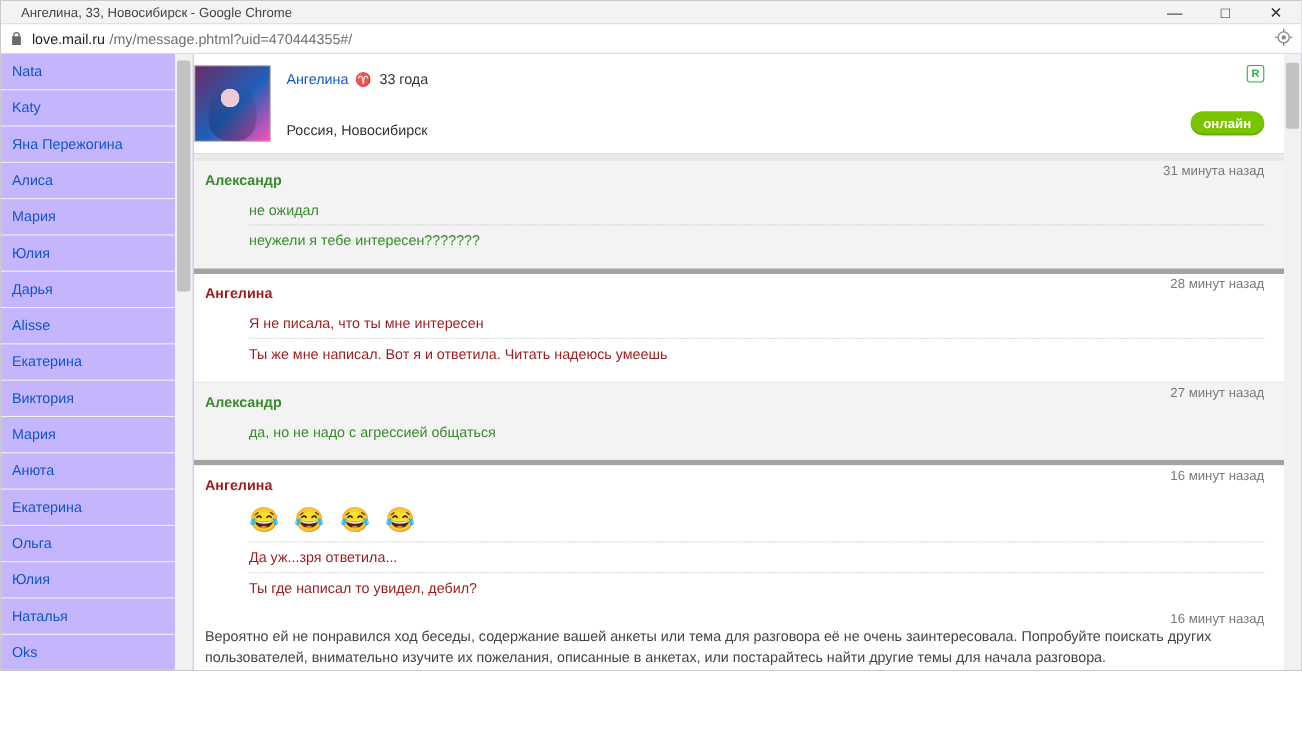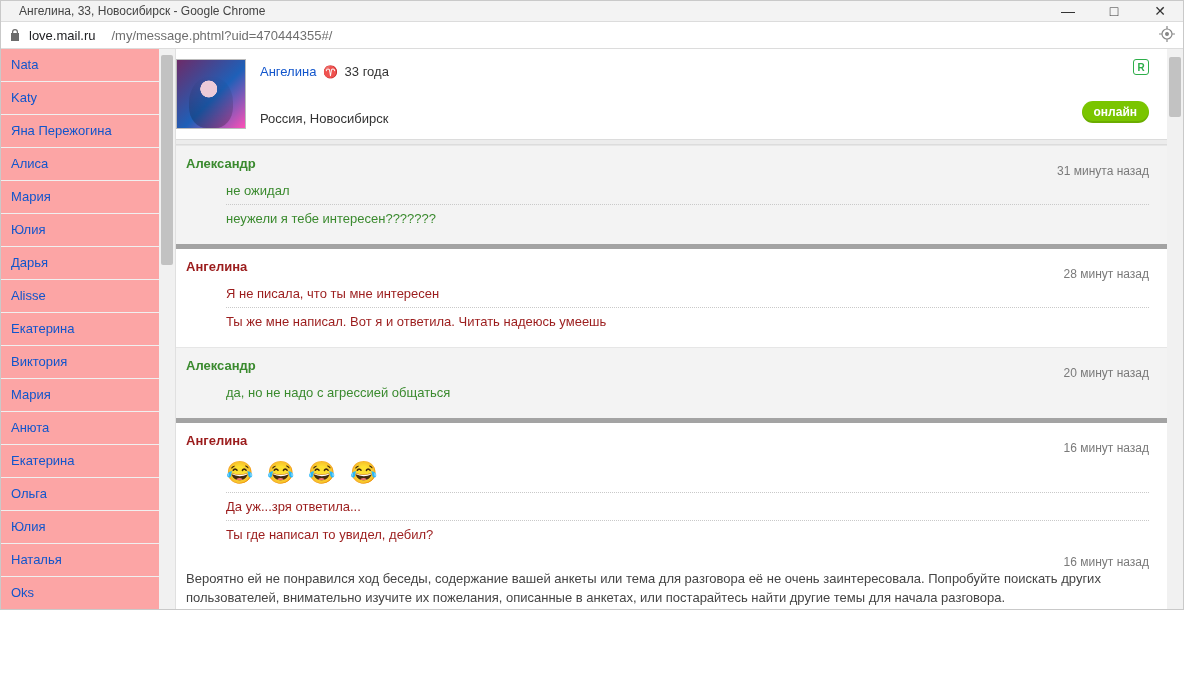--- a/index.html
+++ b/index.html
@@ -11,21 +11,21 @@
   .win-controls { display: flex; position: absolute; right: 0; top: 0; height: 20px; }
   .win-btn { width: 46px; height: 20px; display: flex; align-items: center; justify-content: center; font-size: 14px; color: #333; cursor: default; font-family: "Segoe UI Symbol", Arial; }
   
   .addrbar { height: 28px; border-top: 1px solid #dcdcdc; border-bottom: 1px solid #dcdcdc; display: flex; align-items: center; padding: 0 8px; background: #fff; font-size: 13px; color: #555; gap: 8px; }
   .lock-icon svg { display:block; }
   .url-host { color: #202124; }
   .url-path { color: #6f6f6f; }
   .addr-spacer { flex: 1; }
   .target-icon { color: #888; }
   
-  .content { flex: 1; display: flex; overflow: hidden; background: #fca5a5; }
+  .content { flex: 1; display: flex; overflow: hidden; background: #c4b5fd; }
   
   .sidebar-wrap { width: 175px; display: flex; border-right: 1px solid #e0e0e0; }
   .sidebar { flex: 1; overflow-y: auto; }
   .sidebar-item { display: block; padding: 8px 10px 9px 10px; font-size: 13px; color: #1155cc; cursor: pointer; border-bottom: 1px solid #f0f0f0; }
   .sidebar-item.active { background: #7184a3; color: #fff; font-weight: bold; position: relative; }
   .sidebar-item.active::after { content: ""; position: absolute; right: 6px; top: 50%; width: 0; height: 0; border-top: 4px solid transparent; border-bottom: 4px solid transparent; border-left: 5px solid #fff; transform: translateY(-50%); }
   .sb-scroll { width: 16px; background: #f1f1f1; position: relative; }
   .sb-thumb { position: absolute; left: 2px; right: 2px; top: 6px; height: 210px; background: #c2c2c2; border-radius: 2px; }
   
   .main { flex: 1; display: flex; overflow: hidden; }
@@ -45,30 +45,30 @@
   .r-badge { width: 16px; height: 16px; border: 1px solid #2eae4a; border-radius: 3px; color: #2eae4a; font-size: 10px; font-weight: bold; display: flex; align-items: center; justify-content: center; }
   .online-pill { background: #7ac500; color: #fff; font-size: 12px; font-weight: bold; padding: 4px 12px; border-radius: 14px; box-shadow: inset 0 -2px 0 rgba(0,0,0,0.12); }
   .sep-bar { height: 6px; background: #ececec; border-top: 1px solid #dcdcdc; border-bottom: 1px solid #dcdcdc; }
   
   .msg { padding: 10px 18px 12px 10px; position: relative; }
   .msg.other { background: #f3f3f3; border-top: 1px solid #e6e6e6; border-bottom: 5px solid #a3a3a3; }
   .msg.self { background: #fff; }
   .msg .sender { font-weight: bold; font-size: 13px; margin-bottom: 6px; }
   .msg.other .sender { color: #3a8a2e; }
   .msg.self .sender { color: #9b1c1c; }
-  .msg .time { position: absolute; top: 18px; right: 18px; font-size: 12px; color: #7a7a7a; }
+  .msg .time { position: absolute; top: 2px; right: 18px; font-size: 12px; color: #7a7a7a; }
   .msg .body { font-size: 13px; color: #333; }
   .msg.other .body { color: #3a8a2e; }
   .msg.self .body { color: #9b1c1c; }
   .msg .line { padding: 6px 0; margin-left: 40px; }
   .msg .line + .line { border-top: 1px dotted #c9c9c9; }
   .emoji-row { font-size: 22px; letter-spacing: 14px; padding: 2px 0 4px 0;}
   .system-note { padding: 10px 18px 16px 10px; font-size: 13px; color: #444; position: relative; line-height: 1.45;}
   .system-note .time { position: absolute; top: -6px; right: 18px; font-size: 12px; color: #7a7a7a; }
-  .url-input { flex: 0 0 auto; display: flex; align-items: baseline; gap: 16px;}
+  .url-input { flex: 0 0 auto; display: flex; align-items: baseline; gap: 4px;}
 </style>
 </head>
 <body>
 
 <div class="window">
 
   <div class="titlebar">
     <span class="title-text">Ангелина, 33, Новосибирск - Google Chrome</span>
     <div class="win-controls">
       <div class="win-btn">—</div>
@@ -162,21 +162,21 @@
             <div class="msg self">
               <div class="sender">Ангелина</div>
               <div class="time">28 минут назад</div>
               <div class="body">
                 <div class="line">Я не писала, что ты мне интересен</div>
                 <div class="line">Ты же мне написал. Вот я и ответила. Читать надеюсь умеешь</div>
               </div>
             </div>
             <div class="msg other">
               <div class="sender">Александр</div>
-              <div class="time">20 минут назад</div>
+              <div class="time">27 минут назад</div>
               <div class="body">
                 <div class="line">да, но не надо с агрессией общаться</div>
               </div>
             </div>
             <div class="msg self">
               <div class="sender">Ангелина</div>
               <div class="time">16 минут назад</div>
               <div class="body">
                 <div class="line emoji-row">😂😂😂😂</div>
                 <div class="line">Да уж...зря ответила...</div>

